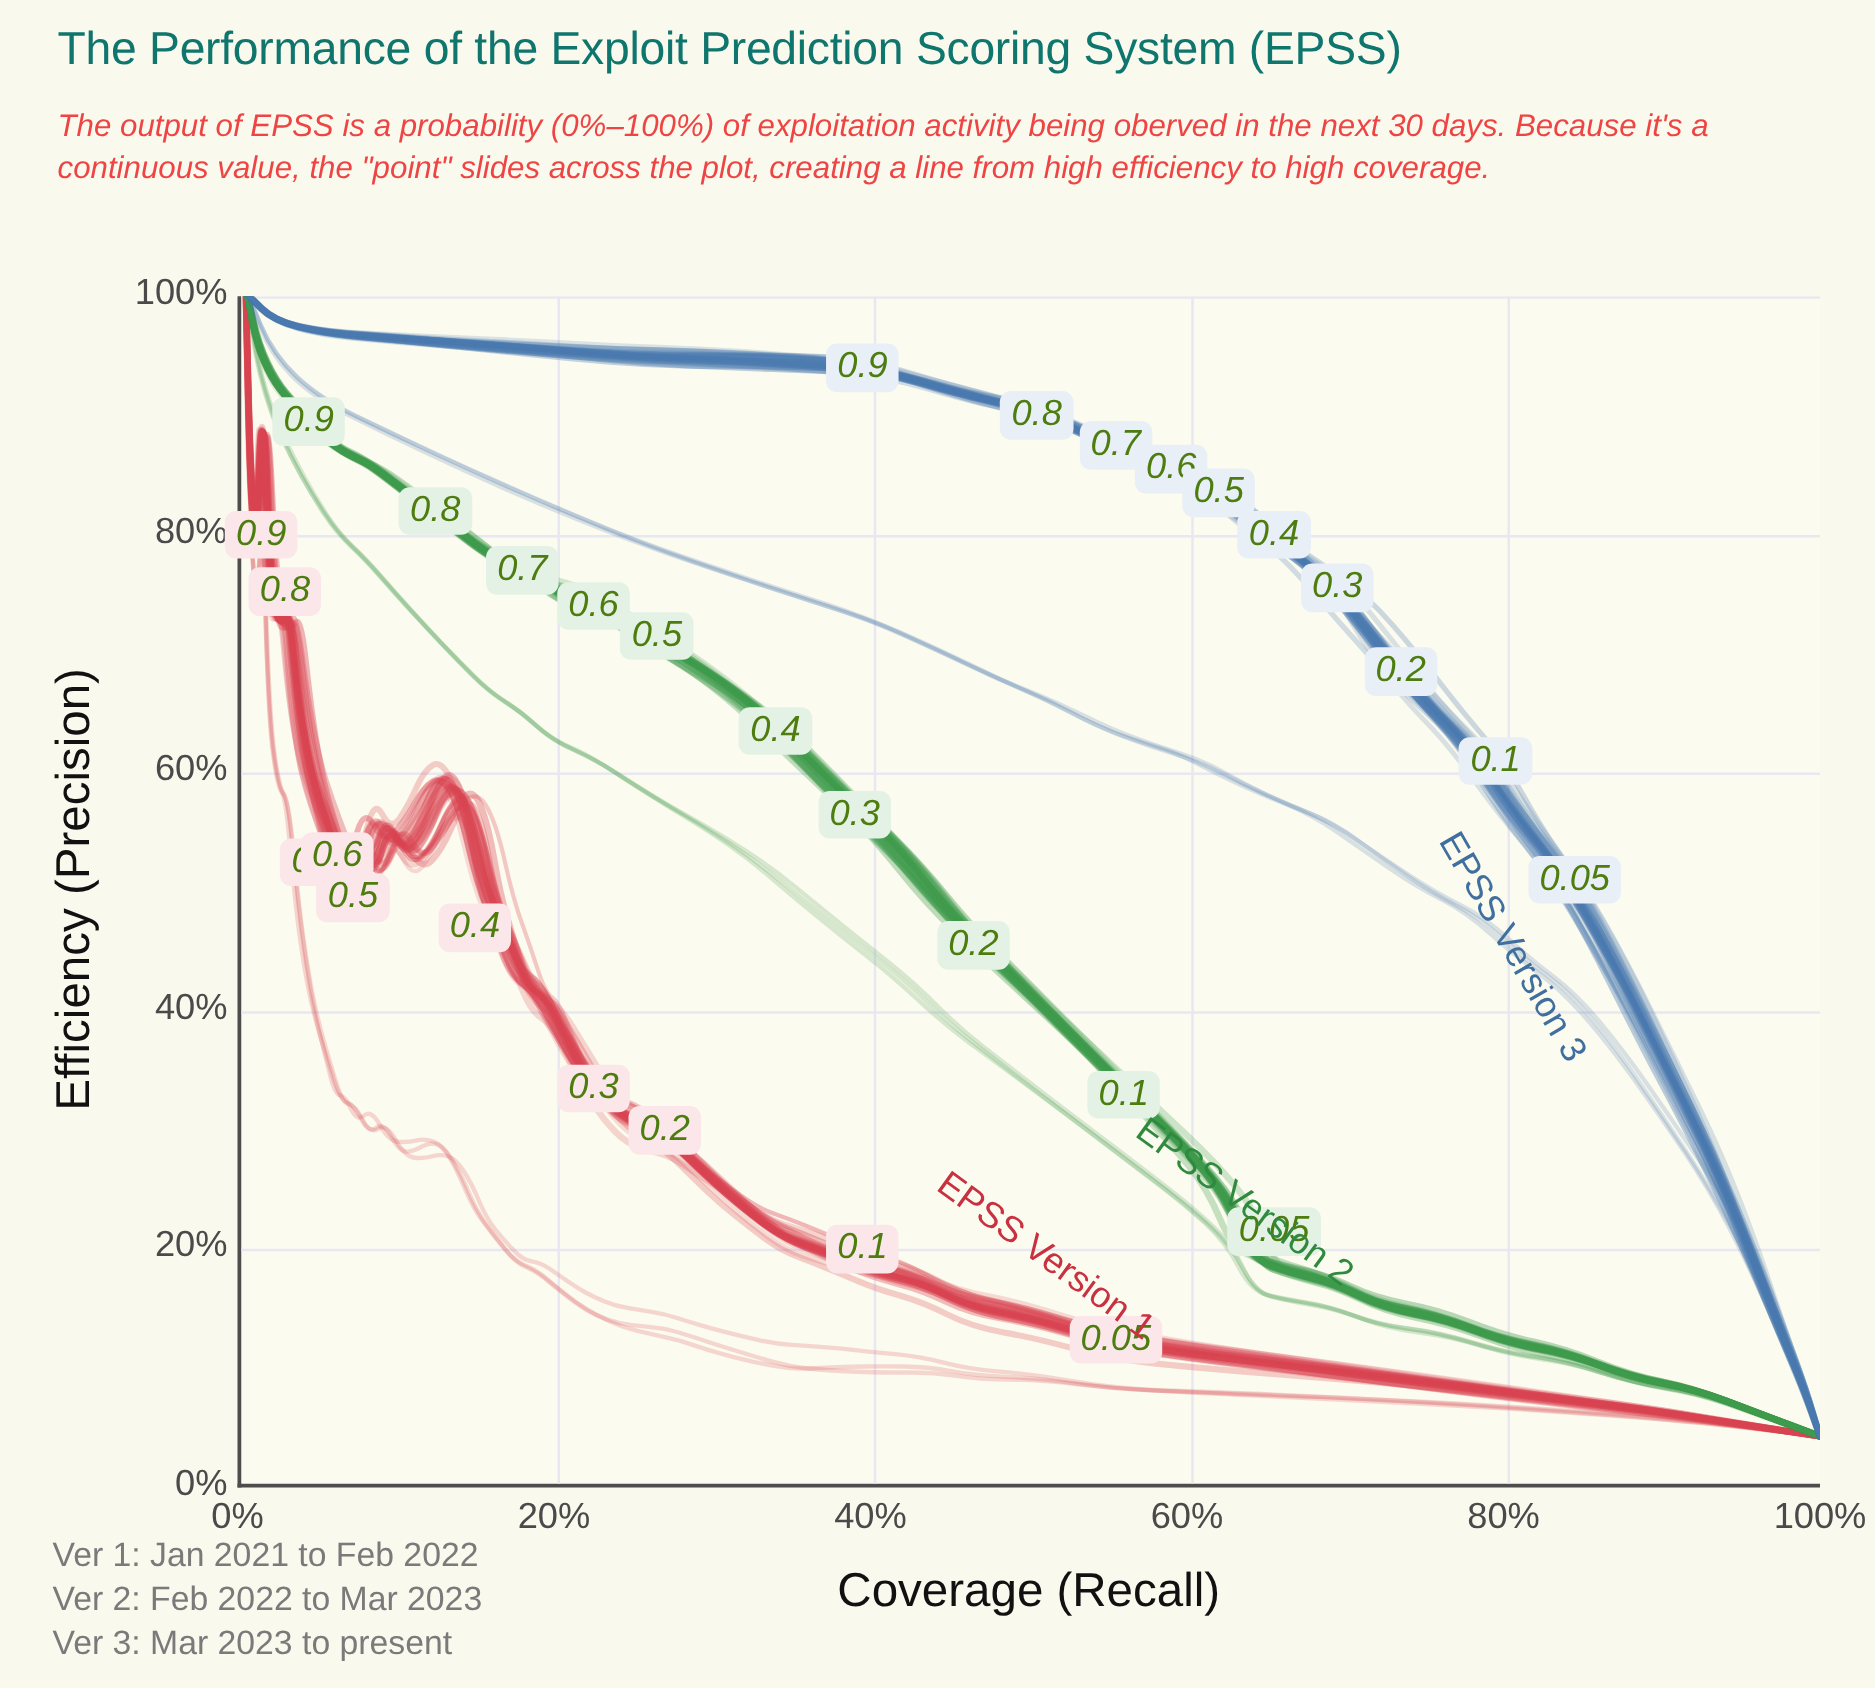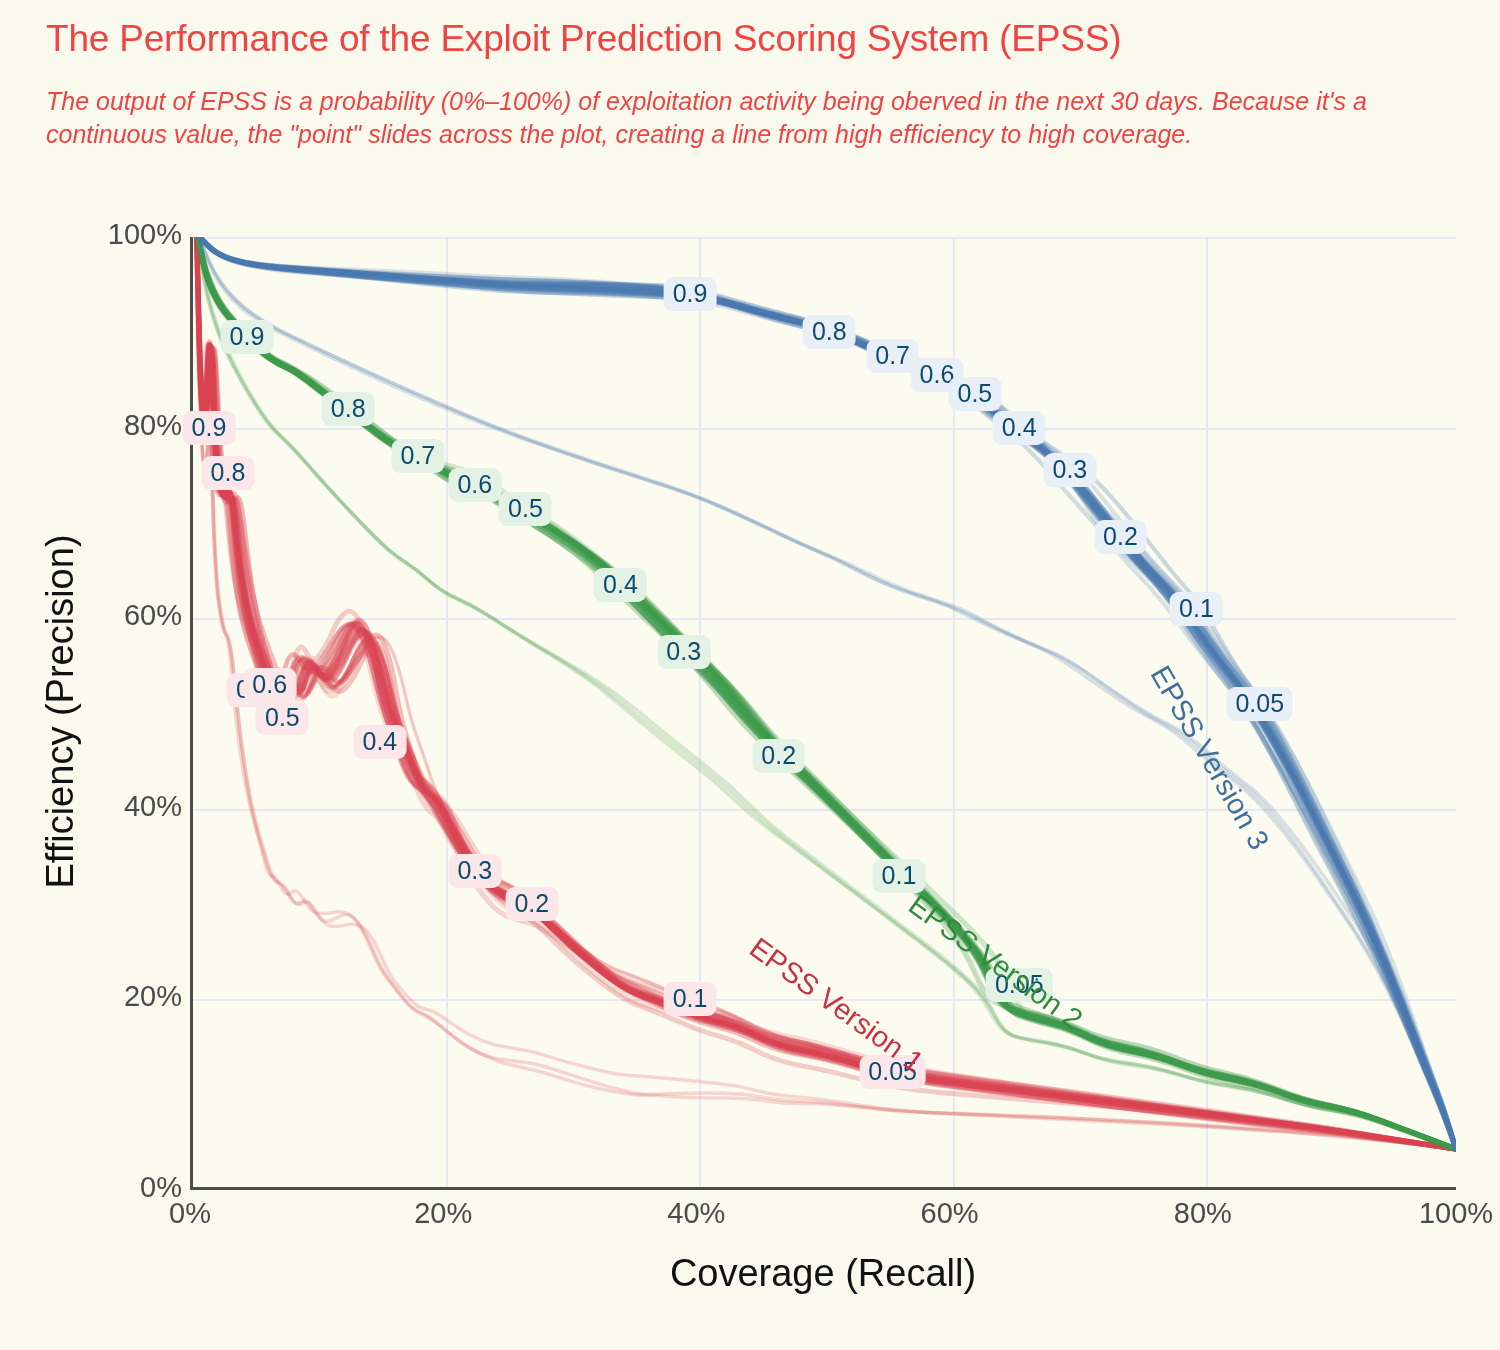--- a/index.html
+++ b/index.html
@@ -7,21 +7,21 @@
     width:1500px;height:1350px;
     background:#faf9ee;
     font-family:"Liberation Sans", sans-serif;
     overflow:hidden;
     position:relative;
   }
   #root{position:relative;width:1500px;height:1350px;}
 
   .title{
     position:absolute;left:46px;top:18px;
-    font-size:37px;font-weight:400;color:#ef4444;
+    font-size:37px;font-weight:400;color:#0f766e;
     letter-spacing:-0.2px;
     font-family:"Liberation Sans Narrow","Liberation Sans",sans-serif;
     white-space:nowrap;
   }
   .subtitle{
     position:absolute;left:46px;top:85px;width:1420px;
     font-size:25px;font-style:italic;color:#ef4444;
     line-height:1.33;
     font-family:"Liberation Sans Narrow","Liberation Sans",sans-serif;
   }
@@ -74,25 +74,26 @@
     text-align:right;font-size:26px;color:#7a7a7a;line-height:1.26;
   }
   .verlist{
     position:absolute;left:42px;bottom:18px;
     font-size:27px;color:#7a7a7a;line-height:1.3;white-space:pre-line;
   }
 
   
   .pill{
     position:absolute;
-    font-size:25px;color:#0c4a6e;
+    font-size:29px;color:#4d7c0f;
     padding:2px 9px 4px 9px;border-radius:9px;
     transform:translate(-50%,-50%);
     white-space:nowrap;
     line-height:1.12;
+    font-style:italic;
   }
   .pill.blue{background:#e9eff7;}
   .pill.green{background:#e4f2e6;}
   .pill.red{background:#fbe7e9;}
 
   
   .serieslabel{
     position:absolute;font-size:29px;white-space:nowrap;
     transform-origin:left center;
   }
@@ -272,14 +273,17 @@
     </div>
   <div id="slabels">
       <div class="serieslabel red" style="left: 753.37px; top: 927.925px; transform: rotate(36deg);">EPSS Version 1</div>
       <div class="serieslabel green" style="left: 911.62px; top: 885.04px; transform: rotate(36deg);">EPSS Version 2</div>
       <div class="serieslabel blue" style="left: 1158.49px; top: 651.555px; transform: rotate(60deg);">EPSS Version 3</div>
     </div>
 
   <div class="ylabel">Efficiency (Precision)</div>
   <div class="xlabel">Coverage (Recall)</div>
 
+  <div class="verlist">Ver 1: Jan 2021 to Feb 2022
+Ver 2: Feb 2022 to Mar 2023
+Ver 3: Mar 2023 to present</div>
 
 </div>
 
 </body></html>

